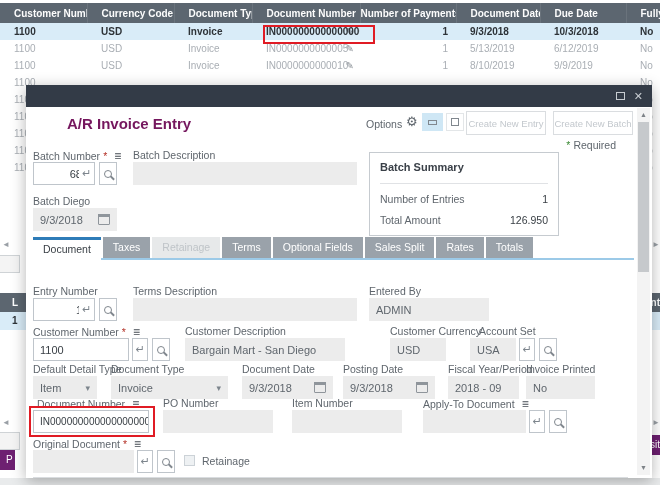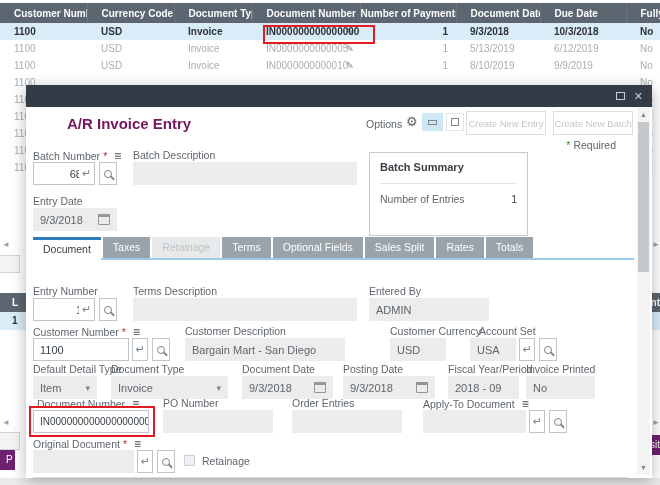--- a/index.html
+++ b/index.html
@@ -55,21 +55,21 @@
 
   .ghost-btn { position:absolute; height:24px; background:#fff; border:1px solid #dadde0; color:#c3c8cd;
     font-size:9.5px; display:flex; align-items:center; justify-content:center; white-space:nowrap; }
   .toggle { position:absolute; top:28px; height:18px; display:flex; align-items:center; justify-content:center; }
   .toggle.on { background:#cfe7f5; width:21px; }
   .toggle.off { background:#fff; width:18px; border:1px solid #e3e6e8; }
   .tgl-bar { width:9px; height:5px; border:1px solid #80878e; }
   .tgl-sq { width:8px; height:8px; border:1.5px solid #80878e; }
 
   
-  #summary-box { position:absolute; left:343px; top:67px; width:159px; height:84px; border:1px solid #c6cbd0; background:#fff; }
+  #summary-box { position:absolute; left:343px; top:67px; width:190px; height:84px; border:1px solid #c6cbd0; background:#fff; }
   #summary-box .ttl { position:absolute; left:10px; top:8px; font-size:11px; font-weight:bold; color:#3a4048; }
   #summary-box .dvd { position:absolute; left:10px; right:10px; top:30px; border-top:1px solid #e0e2e5; }
   #summary-box .srow { position:absolute; left:10px; right:10px; font-size:10.5px; color:#5f666d; display:flex; justify-content:space-between; }
   #summary-box .srow .v { color:#3a4046; }
 
   
   #tabstrip { position:absolute; left:7px; top:152px; right:18px; height:23px; border-bottom:2px solid #9ccae8; z-index:2; }
   .tab { display:inline-block; height:21px; line-height:21px; padding:0 10px; margin-right:2px; background:#9aa2aa;
     color:#fff; font-size:10.5px; vertical-align:bottom; }
   .tab.active { background:#fff; color:#3a4046; border-top:3px solid #2e7cb8; height:23px; line-height:19px;
@@ -257,23 +257,27 @@
   <div class="lbl" style="left:107px; top:64px;">Batch Description</div>
   <div class="fld dis" style="left:107px; top:77px; width:224px;"></div>
 
   <div id="summary-box">
     <div class="ttl">Batch Summary</div>
     <div class="dvd"></div>
     <div class="srow" style="top:40px;">
         <span>Number of Entries</span>
         <span class="v">1</span>
       </div>
+    <div class="srow" style="top:61px;">
+        <span>Total Amount</span>
+        <span class="v">126.950</span>
+      </div>
   </div>
 
-  <div class="lbl" style="left:7px; top:110px;">Entry Date</div>
+  <div class="lbl" style="left:7px; top:110px;">Batch Diego</div>
   <div class="fld dis" style="left:7px; top:123px; width:84px;">
       <span>9/3/2018</span>
       <span class="cal"></span>
     </div>
 
   <div id="tabstrip">
     <span class="tab active">Document</span><span class="tab">Taxes</span><span class="tab disabled">Retainage</span><span class="tab">Terms</span><span class="tab">Optional Fields</span><span class="tab">Sales Split</span><span class="tab">Rates</span><span class="tab">Totals</span>
   </div>
 
   <div class="lbl" style="left:7px; top:200px;">Entry Number</div>
@@ -333,21 +337,21 @@
   <div class="lbl" style="left:422px; top:278px;">Fiscal Year/Period</div>
   <div class="fld dis" style="left:422px; top:291px; width:71px;">2018 - 09</div>
   <div class="lbl" style="left:500px; top:278px;">Invoice Printed</div>
   <div class="fld dis" style="left:500px; top:291px; width:69px;">No</div>
 
   <div class="lbl" style="left:11px; top:312px;"><span>Document Number</span><span class="menu-ic">≡</span></div>
   <div class="fld" style="left:7px; top:325px; width:116px; font-size:10px;">IN00000000000000000014</div>
   <div class="redbox" style="left:3px; top:321px; width:126px; height:31px;"></div>
   <div class="lbl" style="left:137px; top:312px;">PO Number</div>
   <div class="fld dis" style="left:137px; top:325px; width:110px;"></div>
-  <div class="lbl" style="left:266px; top:312px;">Order Entries</div>
+  <div class="lbl" style="left:266px; top:312px;">Item Number</div>
   <div class="fld dis" style="left:266px; top:325px; width:110px;"></div>
   <div class="lbl" style="left:397px; top:312px;"><span>Apply-To Document</span><span class="menu-ic">≡</span></div>
   <div class="fld dis" style="left:397px; top:325px; width:103px;"></div>
   <div class="sqbtn" style="left:503px; top:325px;">
       <span>↵</span>
     </div>
   <div class="sqbtn" style="left:523px; top:325px; width:18px;">
       <span class="mag"></span>
     </div>
 

